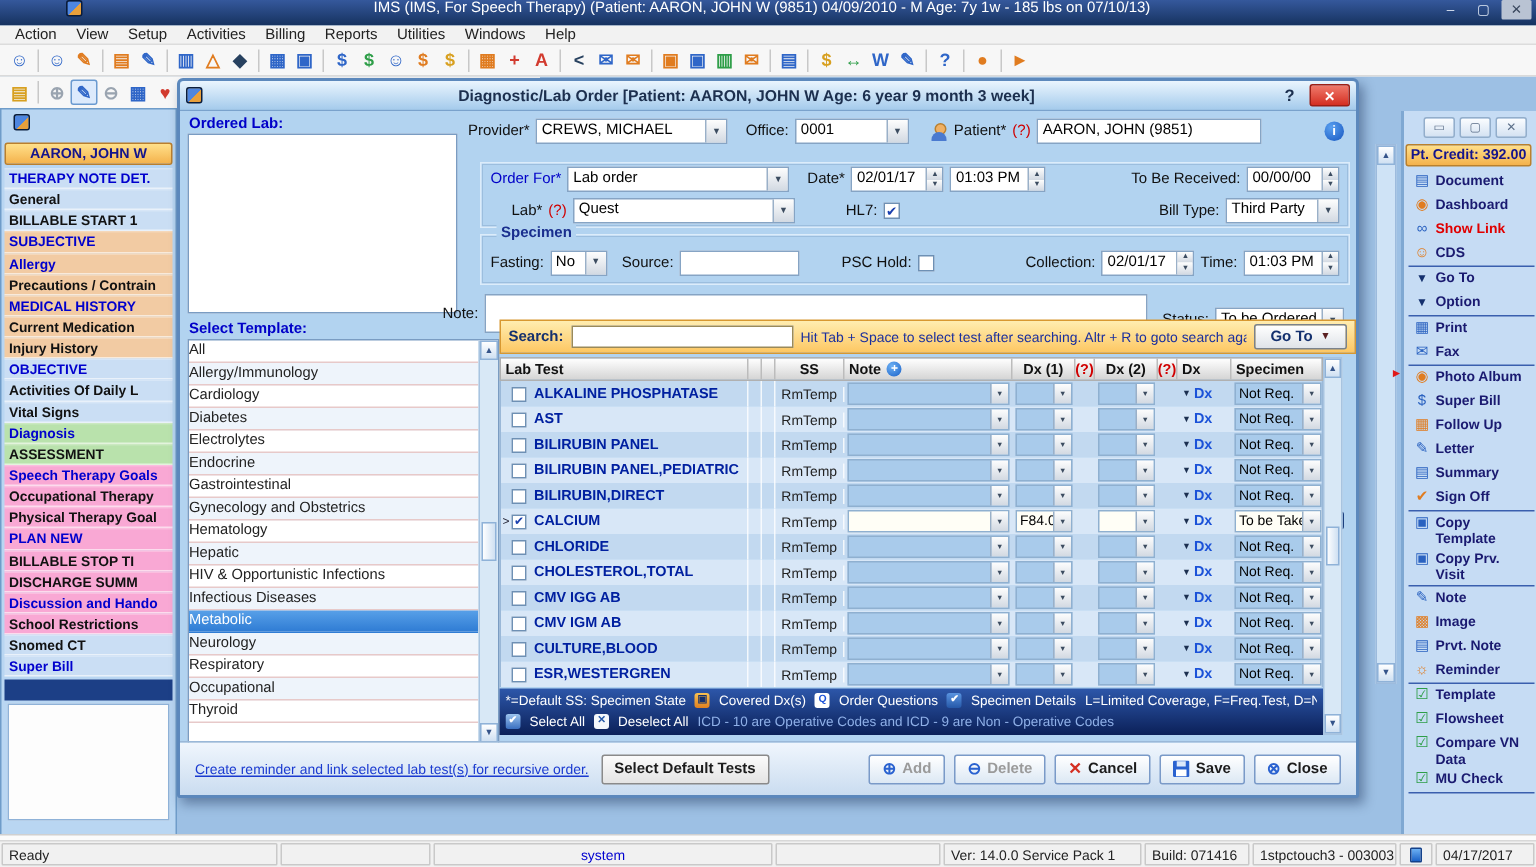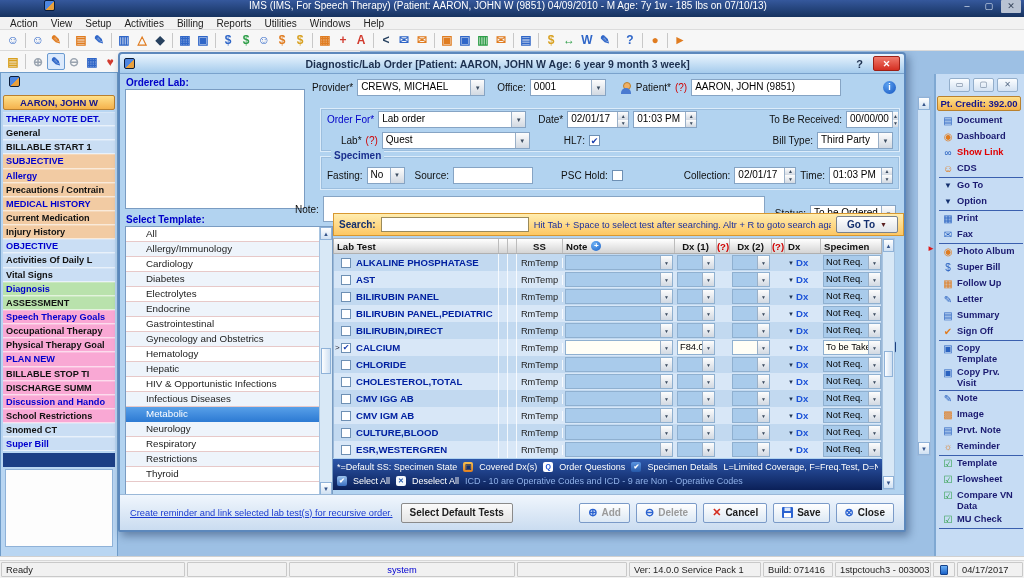--- a/index.html
+++ b/index.html
@@ -130,21 +130,21 @@
   #box-spec .legend { position:absolute; top:-7px; left:10px; background:#b2d3f0; padding:0 3px;
     font-size:10px; font-weight:bold; color:#1a2f8e; }
   #box-spec .row { display:flex; align-items:center; gap:4px; padding:0 6px; height:32px; margin-top:2px;}
   #noterow { left:175px; top:122px; right:8px; display:flex; align-items:flex-start; gap:4px; }
   #note-input { width:468px; height:26px; background:#fff; border:1px solid #86a4c4; }
   #statwrap { display:flex; align-items:center; gap:4px; margin-left:6px; margin-top:9px; }
 
   #tpl-lbl { left:6px; top:140px; }
   #tpl-list { left:5px; top:152px; width:208px; height:270px; background:#fff; border:1px solid #7a9cc2; display:flex; }
   #tpl-items { flex:1; overflow:hidden; }
-  .tpl-item { height:15px; font-size:9.8px; color:#222; padding:1px 20px; border-bottom:1px solid #e7c9c9;
+  .tpl-item { height:15px; font-size:9.8px; color:#222; padding:1px 0; border-bottom:1px solid #e7c9c9;
     white-space:nowrap; overflow:hidden; }
   .tpl-item.alt { background:#eef4fb; }
   .tpl-item.selected { background:linear-gradient(#58a0e8,#2f7cd4); color:#fff; border-bottom-color:#2f7cd4; }
   .vscroll { width:13px; background:#d8e8f6; border-left:1px solid #a8c4e0; display:flex;
     flex-direction:column; justify-content:space-between; }
   .vthumb { height:26px; background:linear-gradient(90deg,#fdfeff,#cfe0f2); border:1px solid #8fb2d8; margin:1px; }
 
   #searchband { left:213px; top:139px; width:571px; height:23px;
     background:linear-gradient(#ffedb0,#fdc763); border:1px solid #d89830;
     display:flex; align-items:center; gap:5px; padding:0 5px; }
@@ -639,21 +639,21 @@
             </span>
           </span>
         <span class="spin" style="width:64px">
             <span class="cv">01:03 PM</span>
             <span class="sp">
               <i>▲</i>
               <i>▼</i>
             </span>
           </span>
         <span class="lbl" style="margin-left:auto">To Be Received:</span>
-        <span class="spin" style="width:47px">
+        <span class="spin" style="width:62px">
             <span class="cv">00/00/00</span>
             <span class="sp">
               <i>▲</i>
               <i>▼</i>
             </span>
           </span>
       </div>
       <div class="row">
         <span class="lbl" style="margin-left:14px">Lab*</span>
         <span class="lbl red">(?)</span>
@@ -727,21 +727,21 @@
           <div class="tpl-item alt">Endocrine</div>
           <div class="tpl-item">Gastrointestinal</div>
           <div class="tpl-item alt">Gynecology and Obstetrics</div>
           <div class="tpl-item">Hematology</div>
           <div class="tpl-item alt">Hepatic</div>
           <div class="tpl-item">HIV &amp; Opportunistic Infections</div>
           <div class="tpl-item alt">Infectious Diseases</div>
           <div class="tpl-item selected">Metabolic</div>
           <div class="tpl-item alt">Neurology</div>
           <div class="tpl-item">Respiratory</div>
-          <div class="tpl-item alt">Restrictions</div>
+          <div class="tpl-item alt">Occupational</div>
           <div class="tpl-item">Thyroid</div>
       </div>
       <div class="vscroll">
         <span class="sb-arrow">▲</span>
         <span class="vthumb"></span>
         <span class="sb-arrow">▼</span>
       </div>
     </div>
 
     <div class="abs" id="searchband">

